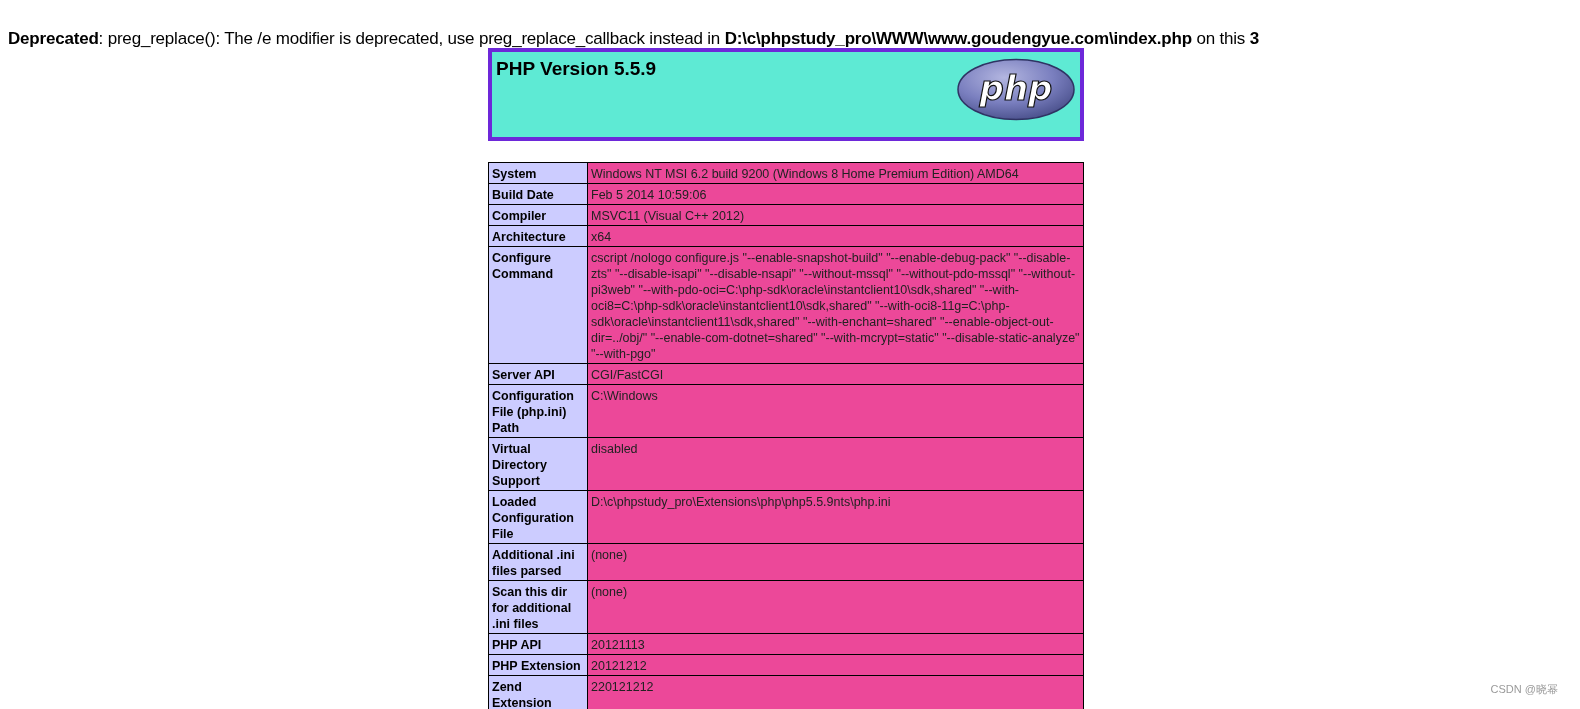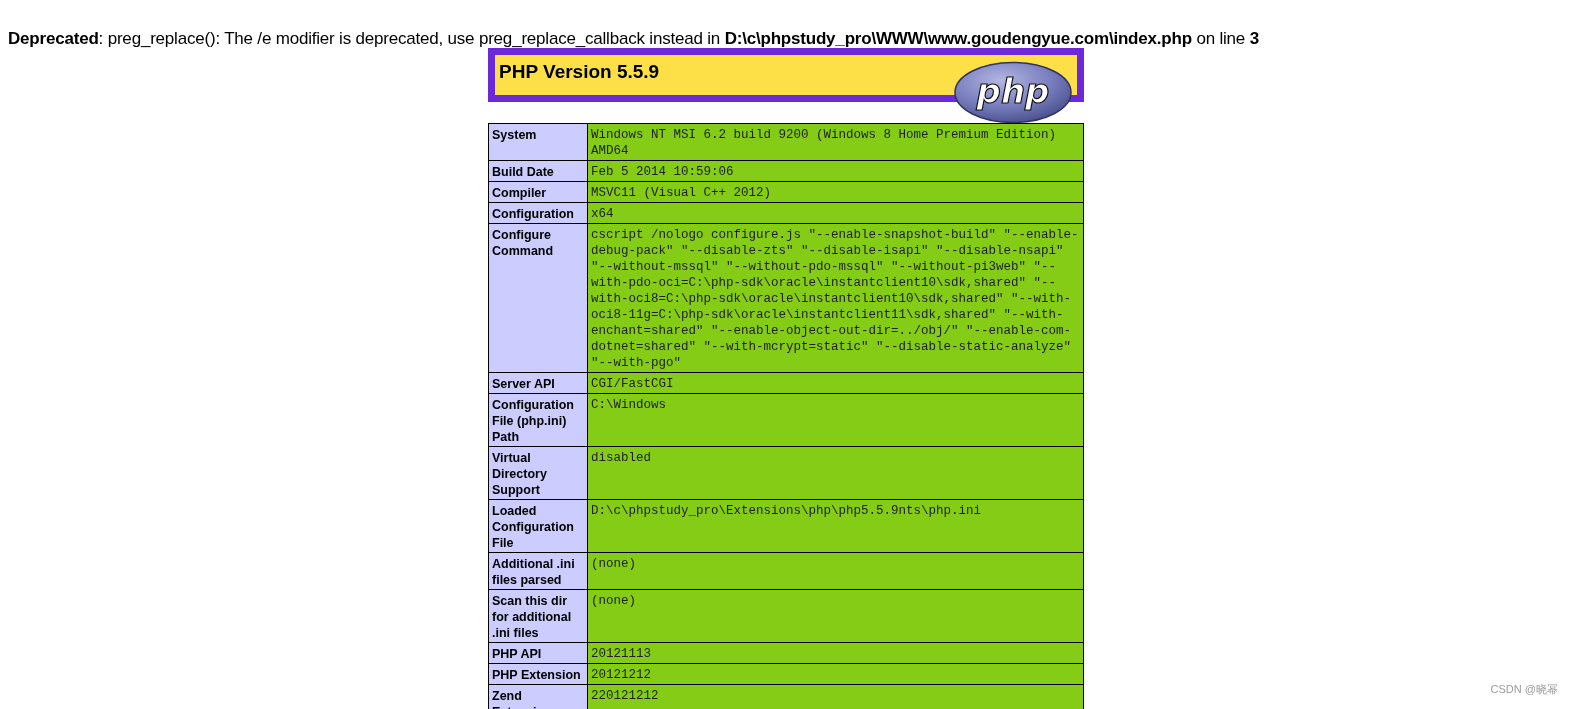--- a/index.html
+++ b/index.html
@@ -10,49 +10,49 @@
     }
     .warning {
       position: absolute; left: 8px; top: 28px;
       font-size: 17px; line-height: 22px; white-space: nowrap; letter-spacing: -0.2px;
     }
     .warning b { font-weight: bold; }
     .center {
       position: absolute; left: 488px; top: 48px; width: 596px;
     }
     .header-table {
-      width: 596px; height: 54px; box-sizing: border-box;
-      border: 7px solid #6d28d9; background: #fde047; position: relative;
+      width: 596px; height: 93px; box-sizing: border-box;
+      border: 4px solid #6d28d9; background: #5eead4; position: relative;
     }
     .header-title {
       position: absolute; left: 4px; top: 6px;
       font-size: 19px; font-weight: bold; color: #000;
     }
     .php-logo {
       position: absolute; right: 4px; top: 6px; width: 120px; height: 63px;
     }
     table.info {
       margin-top: 21px; width: 596px; border-collapse: collapse;
       font-size: 12.5px; line-height: 16px;
     }
     table.info td {
       border: 1px solid #000; vertical-align: top; padding: 3px 3px 1px 3px;
     }
     td.e { background: #ccccff; font-weight: bold; width: 92px; }
-    td.v { background: #84cc16; color: #222; font-family: Liberation Mono, monospace; }
+    td.v { background: #ec4899; color: #222; }
     .watermark {
       position: absolute; right: 22px; top: 682px;
       font-size: 11px; color: #9a9a9a; margin-left: 34px;
     }
   </style>
 </head>
 <body>
 
 <div class="warning">
-  <b>Deprecated</b><span>: preg_replace(): The /e modifier is deprecated, use preg_replace_callback instead in </span><b>D:\c\phpstudy_pro\WWW\www.goudengyue.com\index.php</b><span> on line </span><b>3</b>
+  <b>Deprecated</b><span>: preg_replace(): The /e modifier is deprecated, use preg_replace_callback instead in </span><b>D:\c\phpstudy_pro\WWW\www.goudengyue.com\index.php</b><span> on this </span><b>3</b>
 </div>
 
 <div class="center">
   <div class="header-table">
     <div class="header-title">PHP Version 5.5.9</div>
     <svg class="php-logo" viewBox="0 0 120 63">
       <defs>
         <radialGradient id="lg" cx="40%" cy="30%" r="70%">
           <stop offset="0%" stop-color="#b3b6e0"></stop>
           <stop offset="60%" stop-color="#7a7fbf"></stop>
@@ -72,21 +72,21 @@
         </tr>
         <tr>
           <td class="e">Build Date</td>
           <td class="v">Feb 5 2014 10:59:06</td>
         </tr>
         <tr>
           <td class="e">Compiler</td>
           <td class="v">MSVC11 (Visual C++ 2012)</td>
         </tr>
         <tr>
-          <td class="e">Configuration</td>
+          <td class="e">Architecture</td>
           <td class="v">x64</td>
         </tr>
         <tr>
           <td class="e">Configure Command</td>
           <td class="v">cscript /nologo configure.js "--enable-snapshot-build" "--enable-debug-pack" "--disable-zts" "--disable-isapi" "--disable-nsapi" "--without-mssql" "--without-pdo-mssql" "--without-pi3web" "--with-pdo-oci=C:\php-sdk\oracle\instantclient10\sdk,shared" "--with-oci8=C:\php-sdk\oracle\instantclient10\sdk,shared" "--with-oci8-11g=C:\php-sdk\oracle\instantclient11\sdk,shared" "--with-enchant=shared" "--enable-object-out-dir=../obj/" "--enable-com-dotnet=shared" "--with-mcrypt=static" "--disable-static-analyze" "--with-pgo"</td>
         </tr>
         <tr>
           <td class="e">Server API</td>
           <td class="v">CGI/FastCGI</td>
         </tr>

